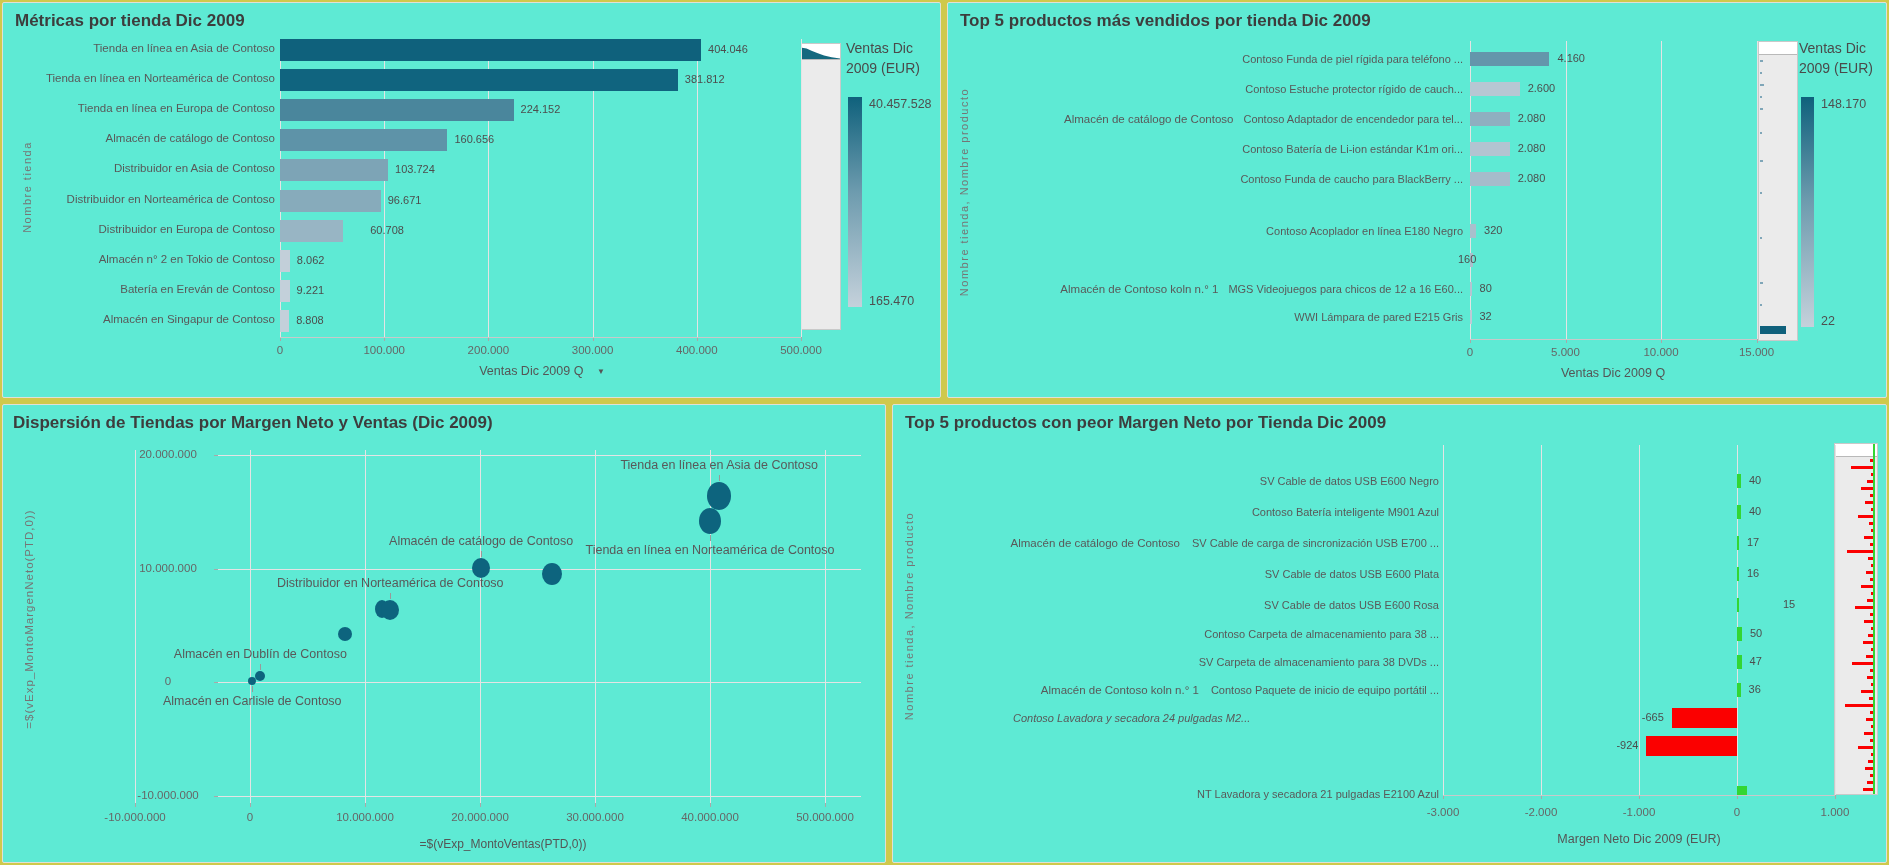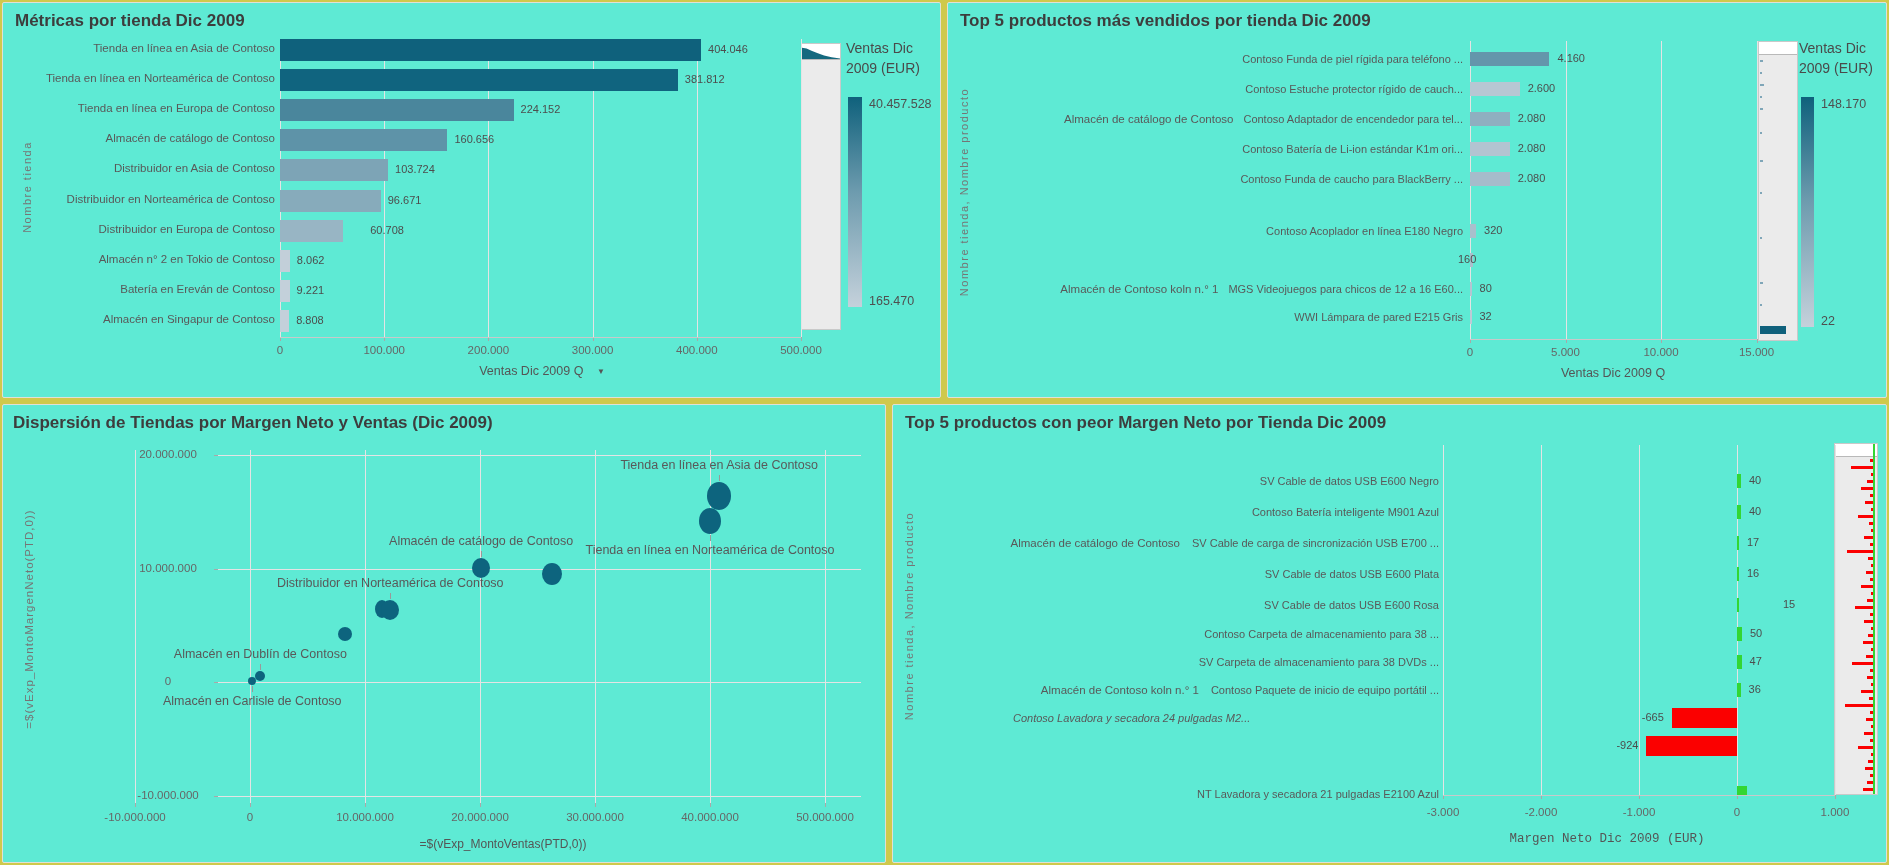--- a/index.html
+++ b/index.html
@@ -224,21 +224,21 @@
       <div style="position: absolute; left: 67.35px; top: 242.325px; width: 380px; text-align: center; font-size: 12.5px; color: rgb(89, 89, 89); white-space: nowrap;">Almacén en Dublín de Contoso</div>
       <div style="position: absolute; left: 257.35px; top: 259.325px; width: 1px; height: 6px; background: rgb(153, 153, 153);"></div>
       <div style="position: absolute; left: 245.3px; top: 271.865px; width: 8px; height: 8px; border-radius: 50%; background: rgb(13, 100, 126);"></div>
       <div style="position: absolute; left: 59.3px; top: 288.865px; width: 380px; text-align: center; font-size: 12.5px; color: rgb(89, 89, 89); white-space: nowrap;">Almacén en Carlisle de Contoso</div>
       <div style="position: absolute; left: 249.3px; top: 280.865px; width: 1px; height: 6px; background: rgb(153, 153, 153);"></div>
     </div>
 
   <div class="panel" id="p4" style="left:892px;top:404px;width:995px;height:459px;">
     <div class="ptitle">Top 5 productos con peor Margen Neto por Tienda Dic 2009</div>
     <div class="rotlabel" style="left:-154px;top:205px;width:340px;">Nombre tienda, Nombre producto</div>
-    <div class="axis-title" style="left:564px;top:427px;width:300px;font-family:Liberation Mono, monospace;">Margen Neto Dic 2009 (EUR)</div>
+    <div class="axis-title" style="left:596px;top:427px;width:300px;">Margen Neto Dic 2009 (EUR)</div>
     <div class="minimap" id="p4mini" style="left:941px;top:38px;width:44px;height:352px;">
       <div class="mini-viewbox" style="height:12px;"></div>
     <div style="position: absolute; left: 38px; top: 0px; width: 2px; height: 350px; background: rgb(51, 214, 51);"></div>
         <div style="position: absolute; left: 35px; top: 15px; width: 3px; height: 3px; background: rgb(251, 0, 0);"></div>
         <div style="position: absolute; left: 16px; top: 22px; width: 22px; height: 3px; background: rgb(251, 0, 0);"></div>
         <div style="position: absolute; left: 36px; top: 29px; width: 2px; height: 3px; background: rgb(251, 0, 0);"></div>
         <div style="position: absolute; left: 32px; top: 36px; width: 6px; height: 3px; background: rgb(251, 0, 0);"></div>
         <div style="position: absolute; left: 26px; top: 43px; width: 12px; height: 3px; background: rgb(251, 0, 0);"></div>
         <div style="position: absolute; left: 35px; top: 50px; width: 3px; height: 3px; background: rgb(251, 0, 0);"></div>
         <div style="position: absolute; left: 30px; top: 57px; width: 8px; height: 3px; background: rgb(251, 0, 0);"></div>

